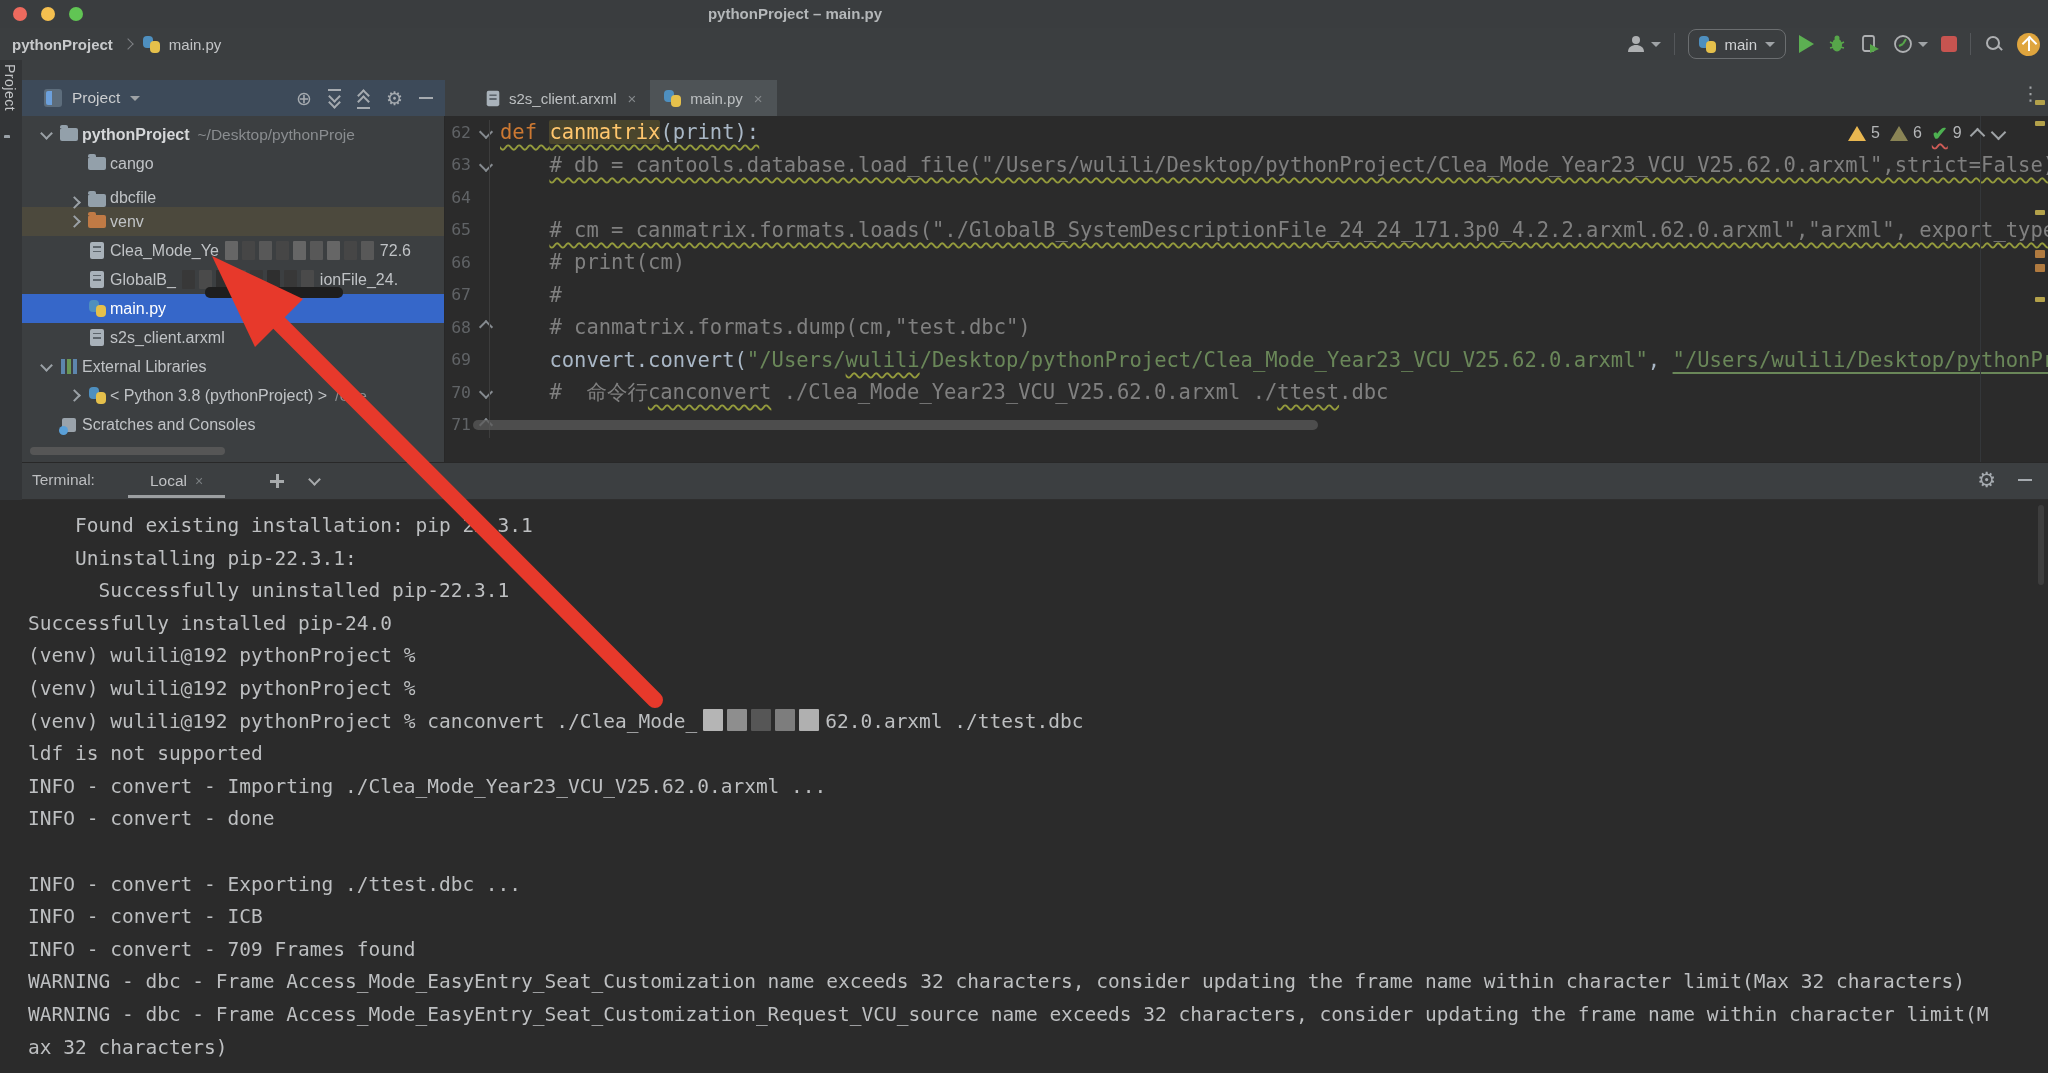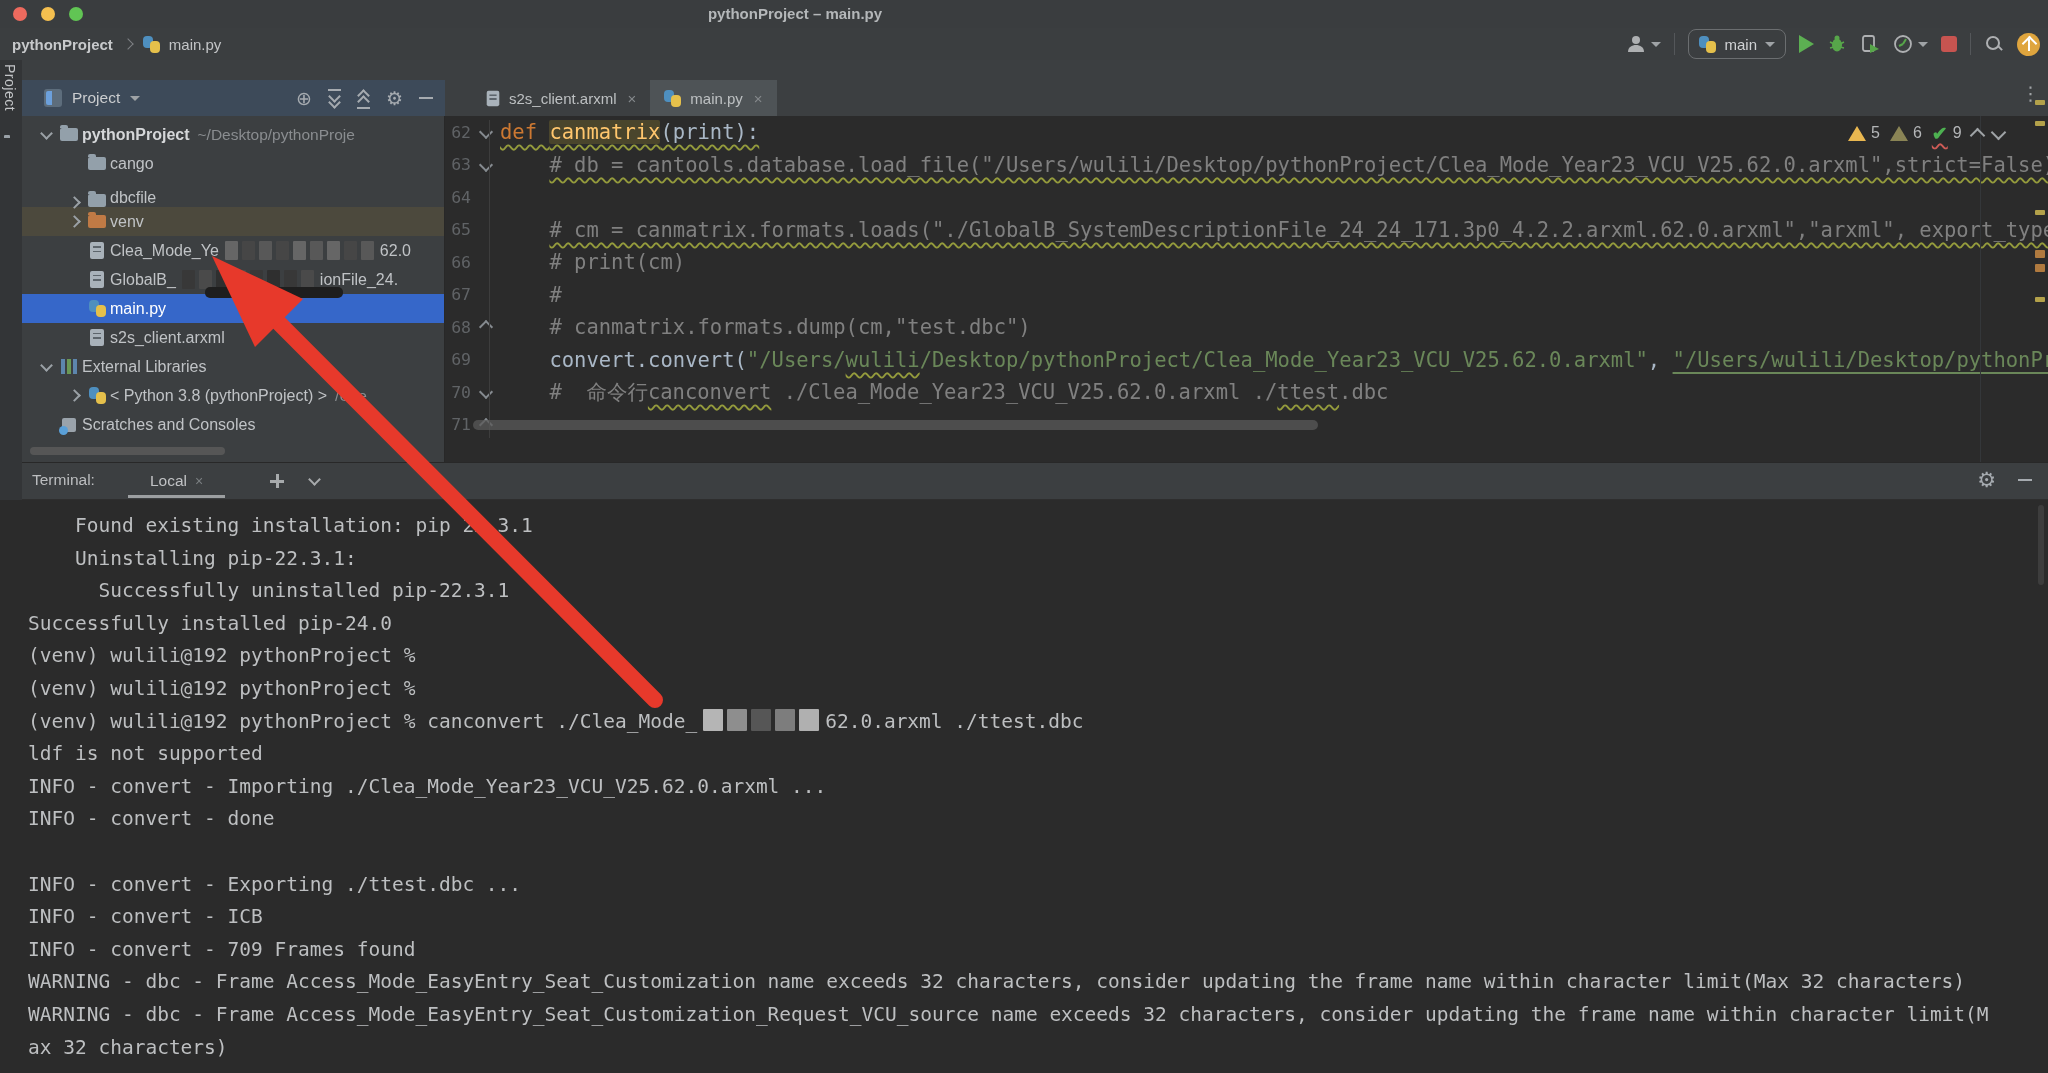--- a/index.html
+++ b/index.html
@@ -288,21 +288,21 @@
         <i></i>
         <i></i>
         <i></i>
         <i></i>
         <i></i>
         <i></i>
         <i></i>
         <i></i>
         <i></i>
       </span>
-      <span class="tlabel">62.0</span>
+      <span class="tlabel">72.6</span>
     </div>
     <div class="trow" style="padding-left: 42px;">
       <span class="chev "></span>
       <span class="ticon">
         <span class="ic-file"></span>
       </span>
       <span class="tlabel">GlobalB_</span>
       <span class="mosaic dark">
         <i></i>
         <i></i>

